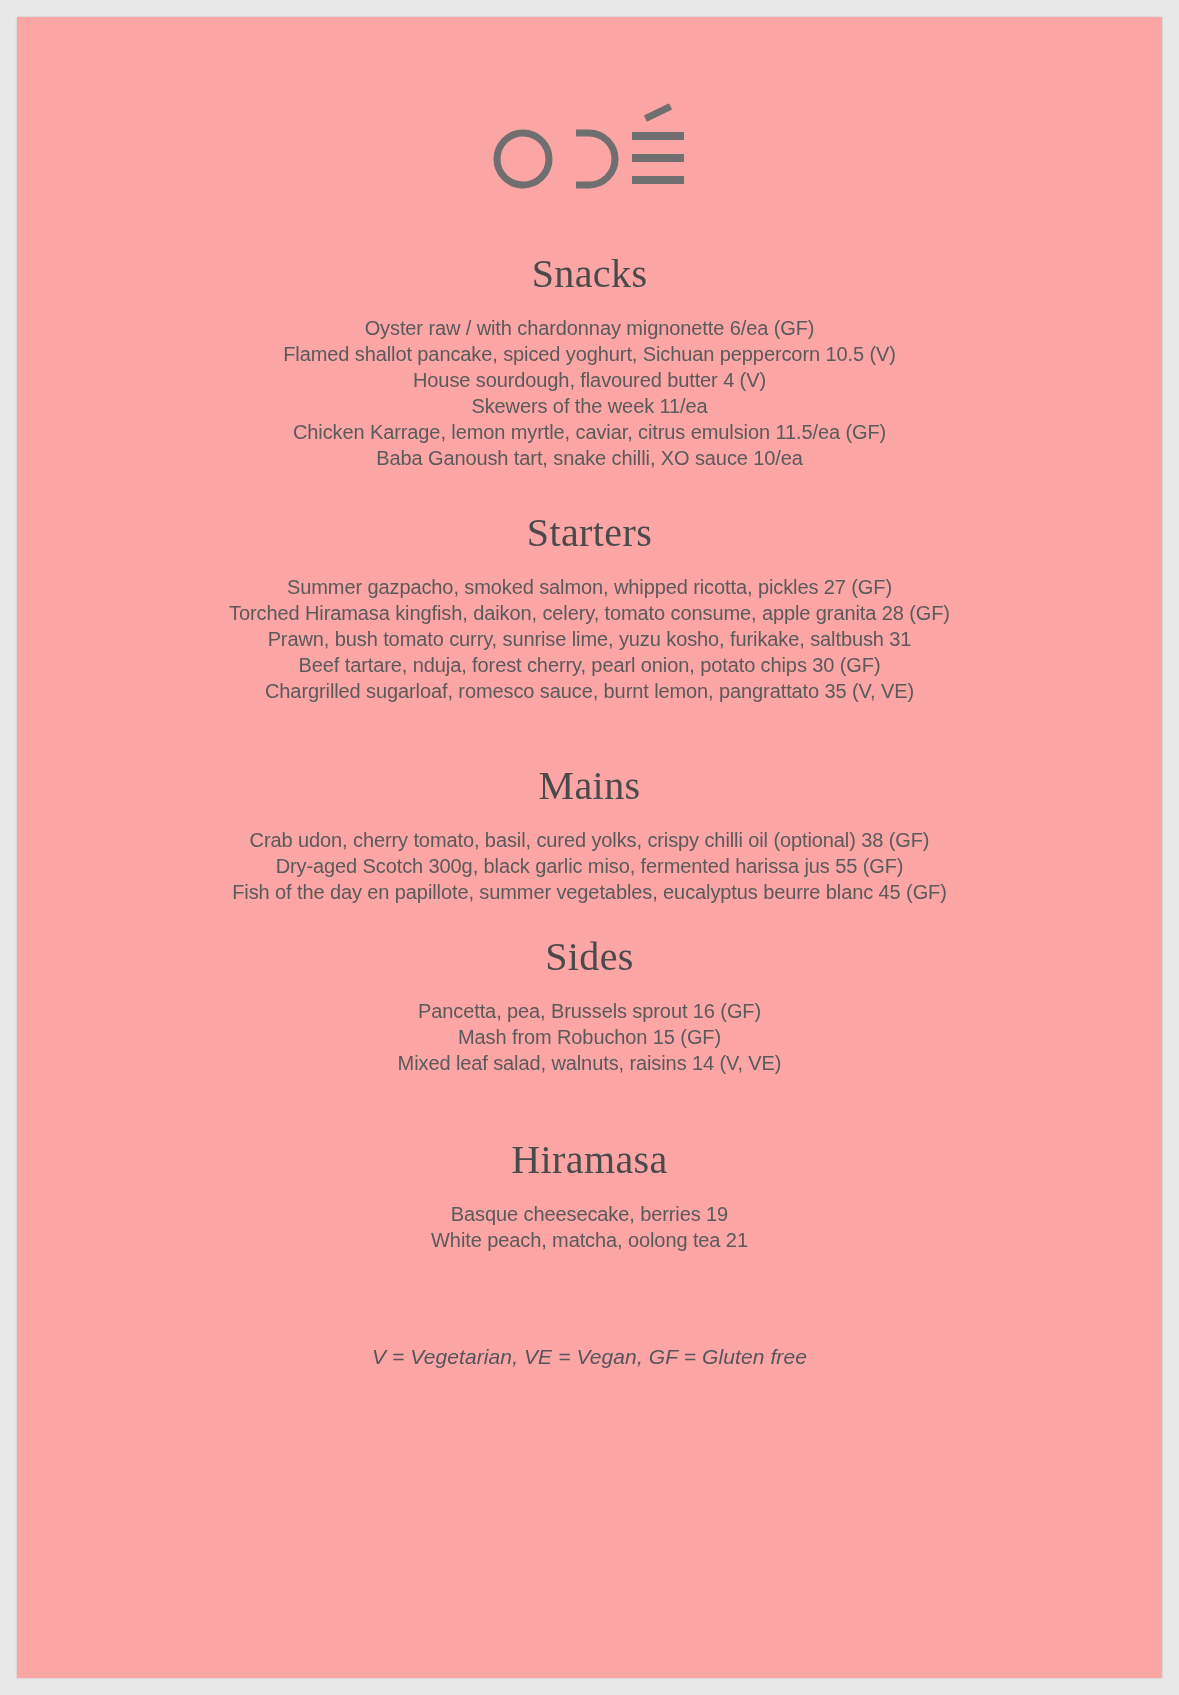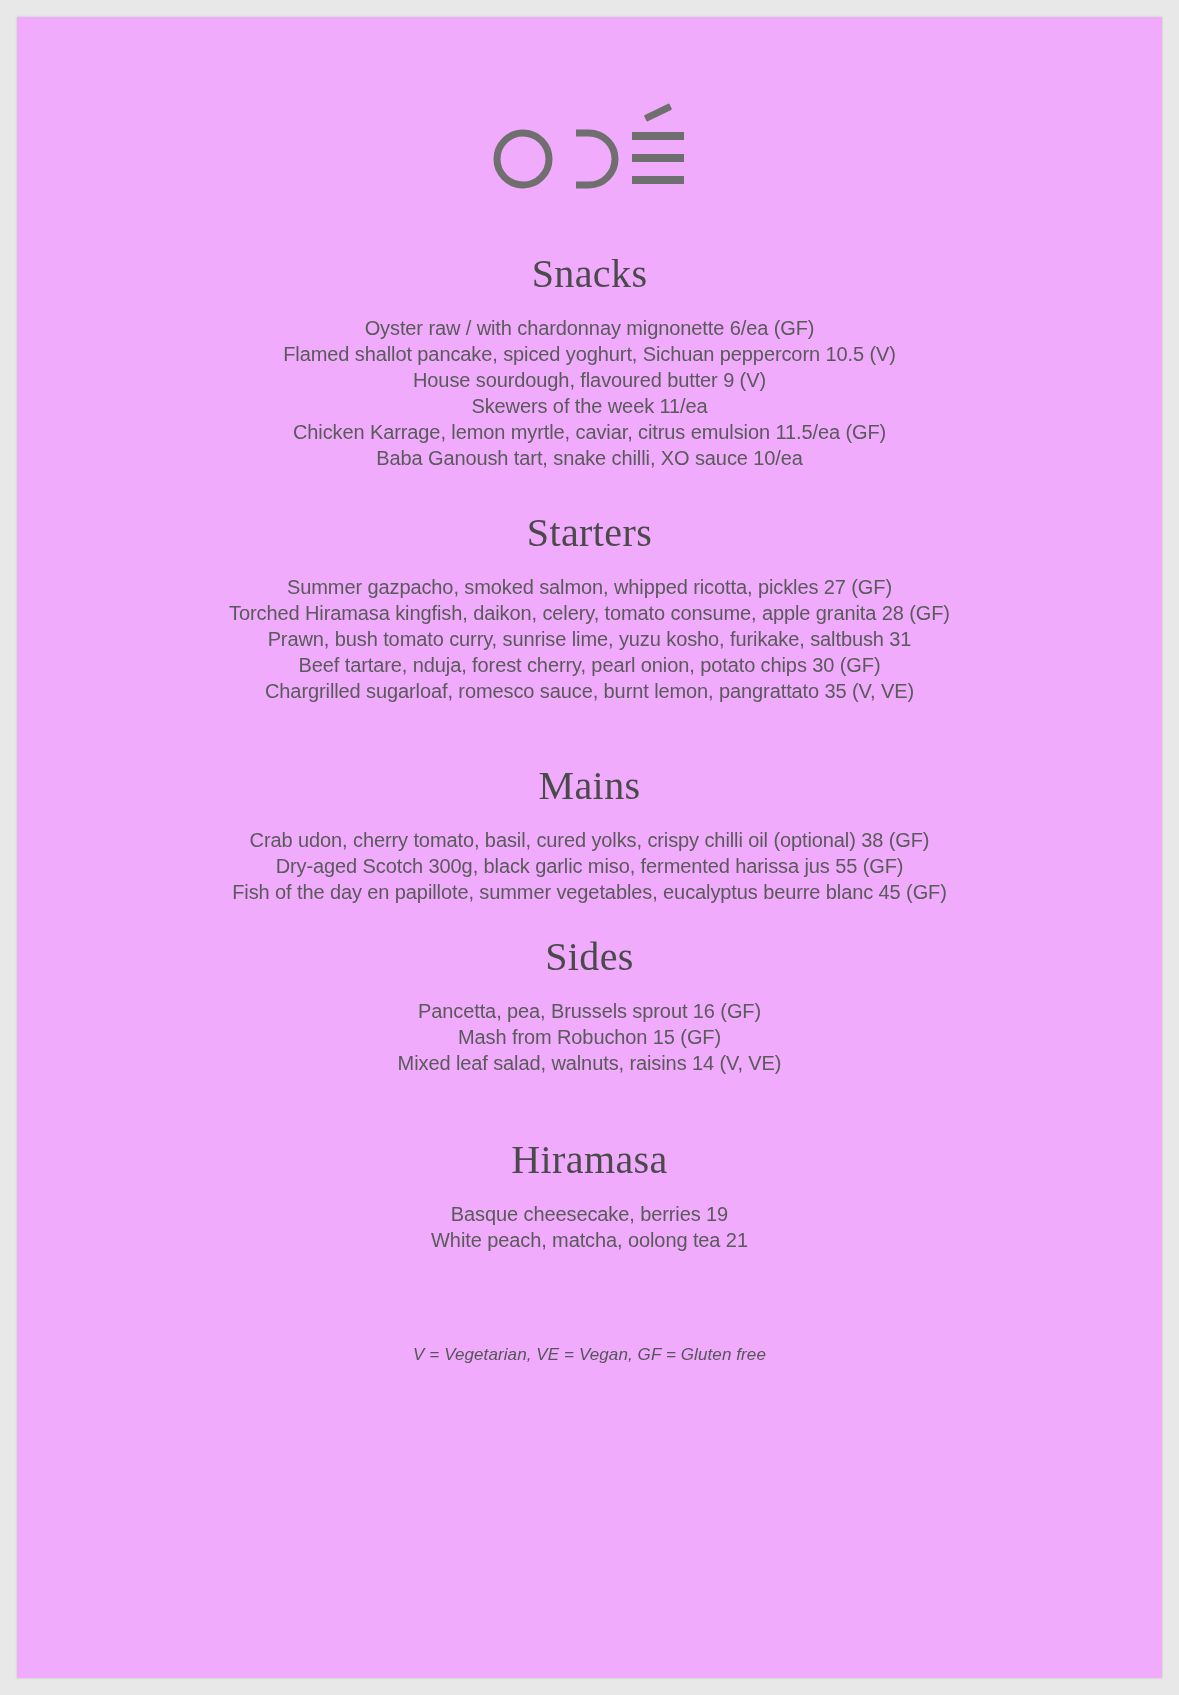--- a/index.html
+++ b/index.html
@@ -11,21 +11,21 @@
     background: #e8e8e8;
     font-family: "Liberation Sans", sans-serif;
   }
 
   #menu-page {
     position: absolute;
     left: 17px;
     top: 17px;
     width: 1145px;
     height: 1661px;
-    background: #f0abfc;
+    background: #fca5a5;
     box-shadow: 0 0 2px rgba(0,0,0,0.18);
     overflow: hidden;
   }
 
   .inner {
     width: 100%;
     height: 100%;
     padding: 70px 60px 40px 60px;
     display: flex;
     flex-direction: column;
@@ -76,21 +76,21 @@
   #section-starters { margin-top: 40px; }
   #section-mains    { margin-top: 60px; }
   #section-sides    { margin-top: 30px; }
   #section-desserts { margin-top: 62px; }
 
   
   #legend {
     margin-top: 92px;
     font-family: "Liberation Sans", sans-serif;
     font-style: italic;
-    font-size: 17px;
+    font-size: 21px;
     font-weight: 400;
     color: #55555a;
     letter-spacing: 0.1px;
     text-align: center;
   }
 </style>
 </head>
 <body>
 
 <div id="menu-page">
@@ -108,21 +108,21 @@
         <rect x="140" y="55" width="52" height="8" fill="#6f6f6f"></rect>
         <rect x="140" y="77" width="52" height="8" fill="#6f6f6f"></rect>
       </svg>
     </div>
 
     <section class="section" id="section-snacks">
       <h2 class="section-title">Snacks</h2>
       <ul class="items">
         <li class="item">Oyster raw / with chardonnay mignonette 6/ea (GF)</li>
         <li class="item">Flamed shallot pancake, spiced yoghurt, Sichuan peppercorn 10.5 (V)</li>
-        <li class="item">House sourdough, flavoured butter 9 (V)</li>
+        <li class="item">House sourdough, flavoured butter 4 (V)</li>
         <li class="item">Skewers of the week 11/ea</li>
         <li class="item">Chicken Karrage, lemon myrtle, caviar, citrus emulsion 11.5/ea (GF)</li>
         <li class="item">Baba Ganoush tart, snake chilli, XO sauce 10/ea</li>
       </ul>
     </section>
 
     <section class="section" id="section-starters">
       <h2 class="section-title">Starters</h2>
       <ul class="items">
         <li class="item">Summer gazpacho, smoked salmon, whipped ricotta, pickles 27 (GF)</li>

